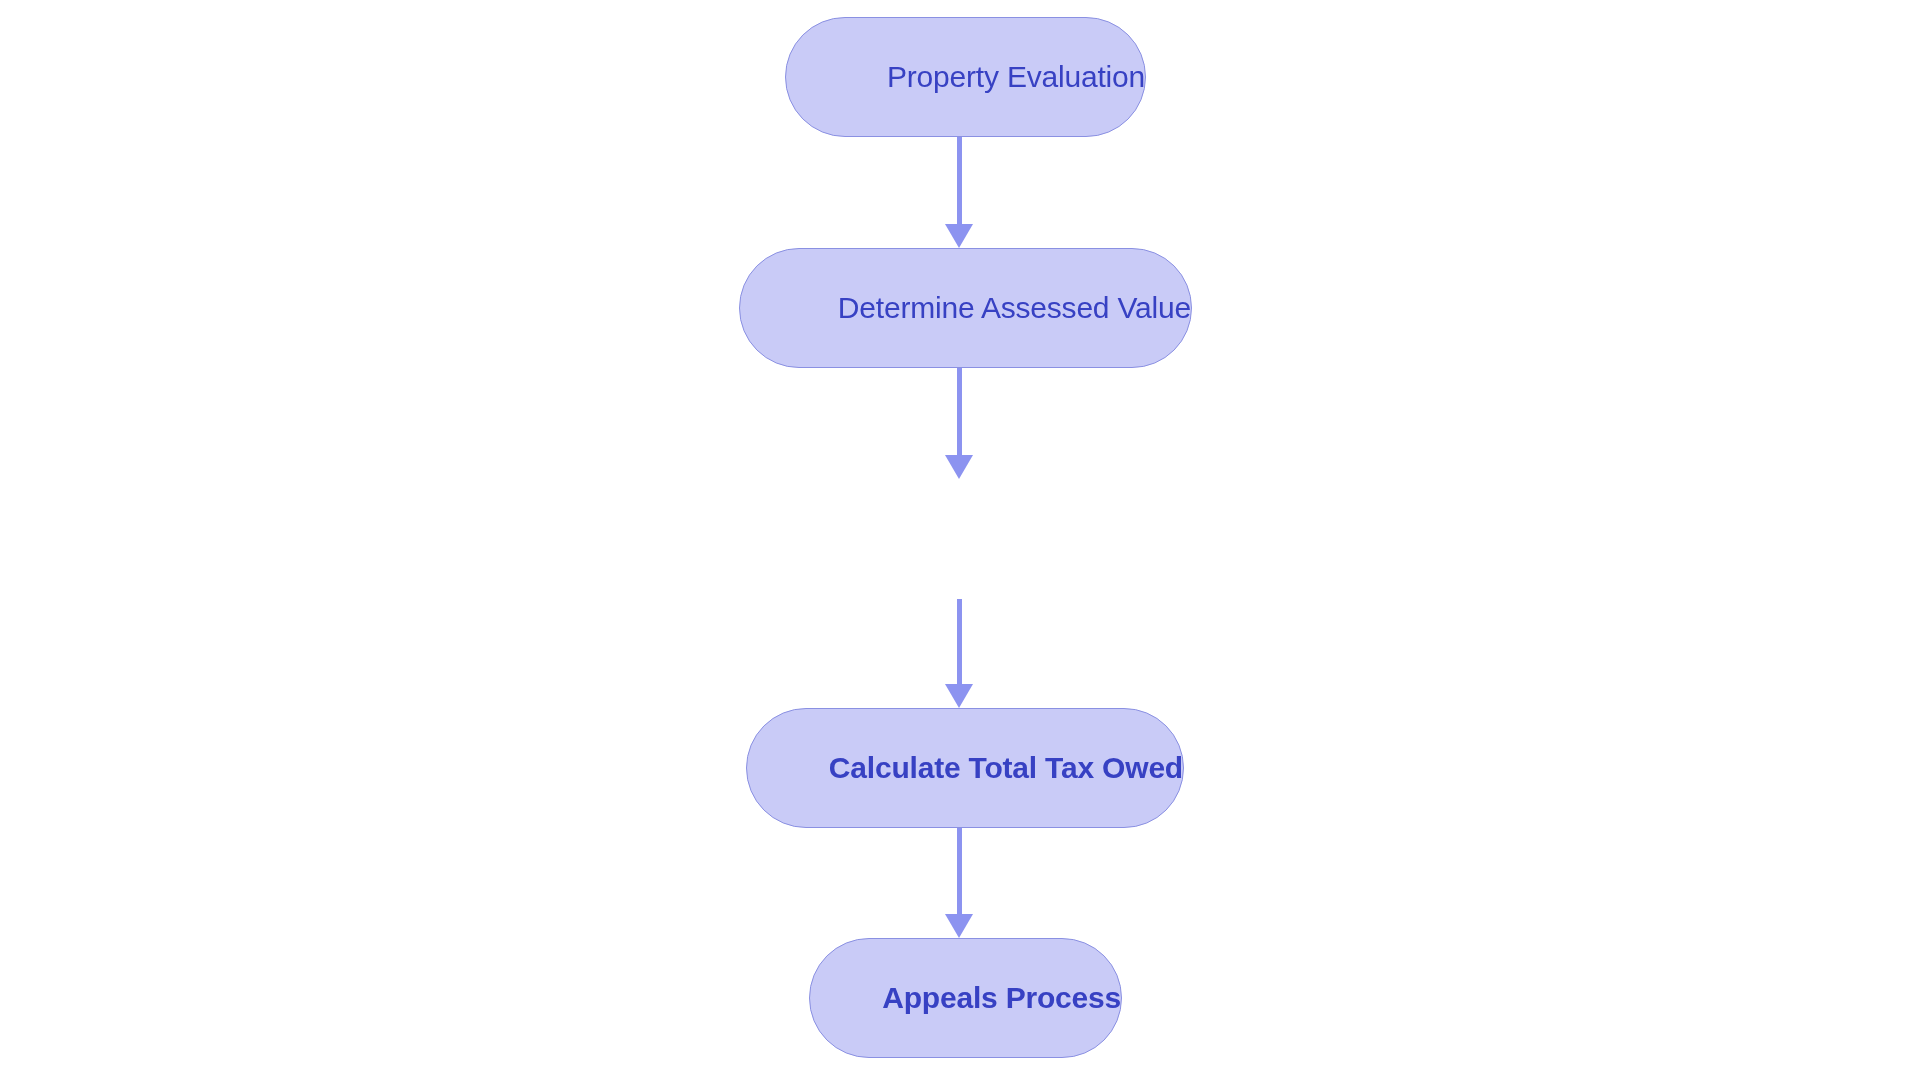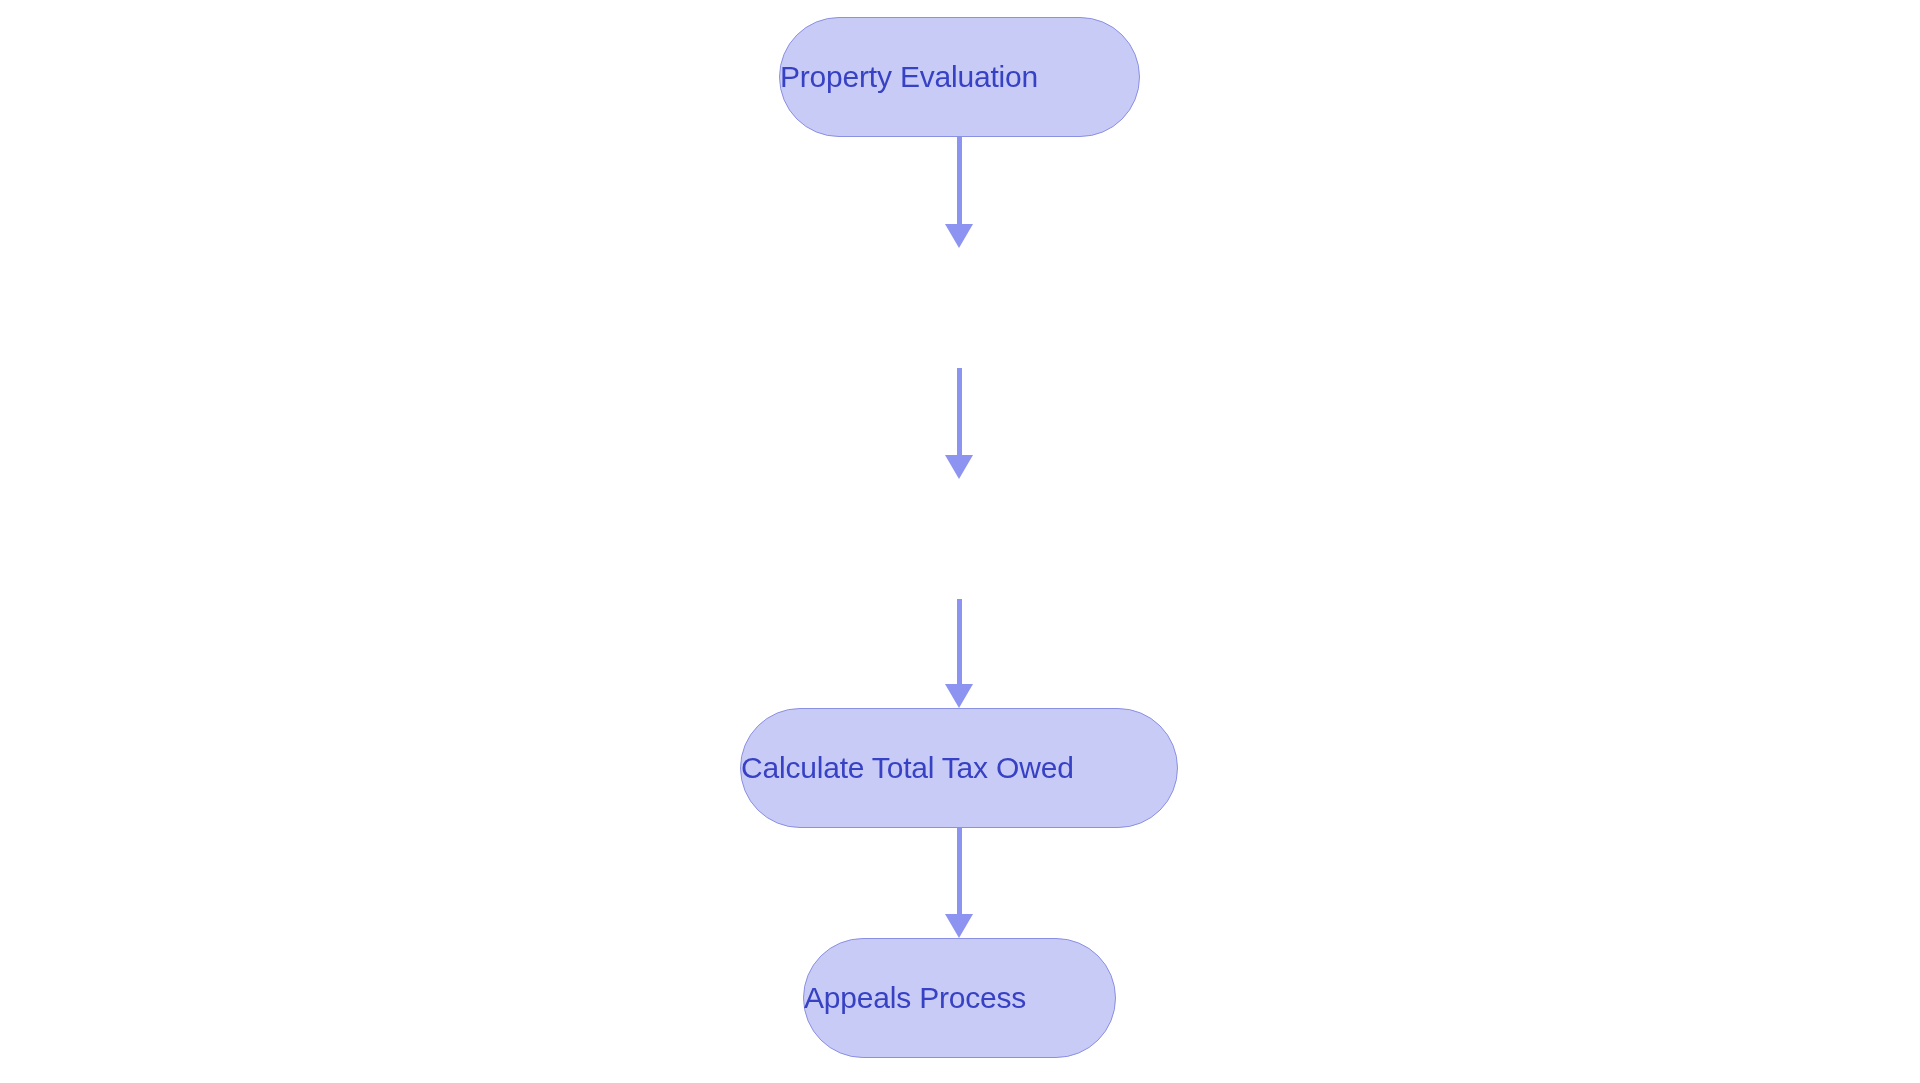--- a/index.html
+++ b/index.html
@@ -17,33 +17,34 @@
   }
   .node {
     position: absolute;
     height: 120px;
     border-radius: 60px;
     background: var(--node-fill, #c9cbf7);
     border: 1.5px solid var(--node-border, #8a90e2);
     box-sizing: border-box;
     display: flex;
     align-items: center;
-    justify-content: flex-start;
+    justify-content: flex-end;
+    margin-left: 6px;
   }
   .node-label {
     color: var(--node-text, #3741c3);
     font-size: 30px;
     letter-spacing: -0.2px;
     white-space: nowrap;
   }
   .n1 { left: 779px; top: 17px;  width: 361px; }
   .n2 { left: 733px; top: 248px; width: 453px; }
   .n3 { left: 773px; top: 479px; width: 372px; }
-  .n4 { left: 740px; top: 708px; width: 438px; }
-  .n5 { left: 803px; top: 938px; width: 313px; }
+  .n4 { left: 740px; top: 708px; width: 438px; font-weight: bold; }
+  .n5 { left: 803px; top: 938px; width: 313px; font-weight: bold; }
 
   .arrow {
     position: absolute;
     left: 945px;
     width: 28px;
   }
   .a1 { top: 137px; height: 111px; }
   .a2 { top: 368px; height: 111px; }
   .a3 { top: 599px; height: 109px; }
   .a4 { top: 828px; height: 110px; }
@@ -73,20 +74,23 @@
 
   <div class="node n1">
     <span class="node-label">Property Evaluation</span>
   </div>
 
   <div class="arrow a1">
     <div class="shaft"></div>
     <div class="head"></div>
   </div>
 
+  <div class="node n2">
+    <span class="node-label">Determine Assessed Value</span>
+  </div>
 
   <div class="arrow a2">
     <div class="shaft"></div>
     <div class="head"></div>
   </div>
 
 
   <div class="arrow a3">
     <div class="shaft"></div>
     <div class="head"></div>

